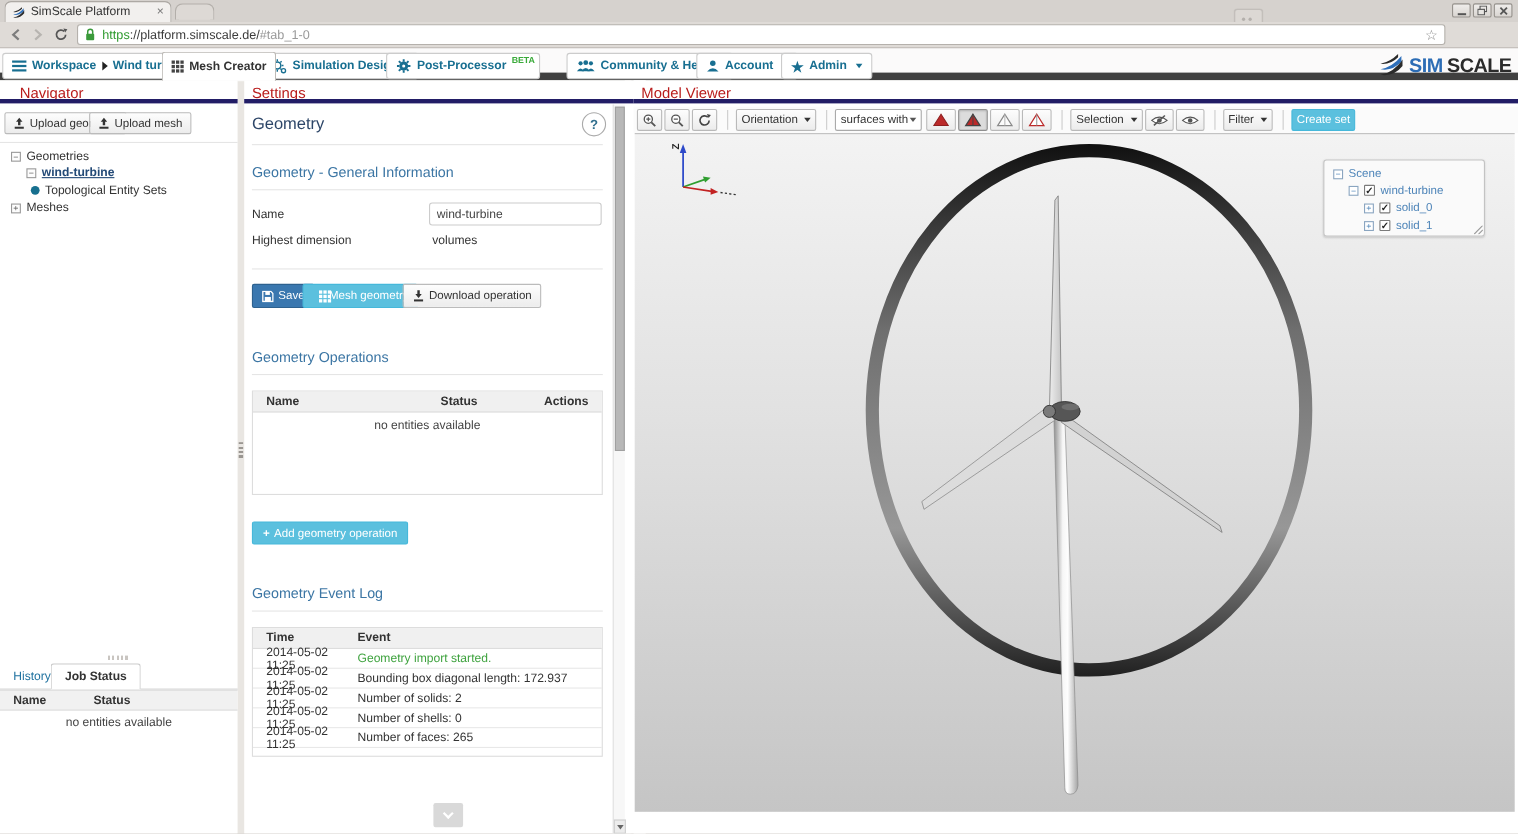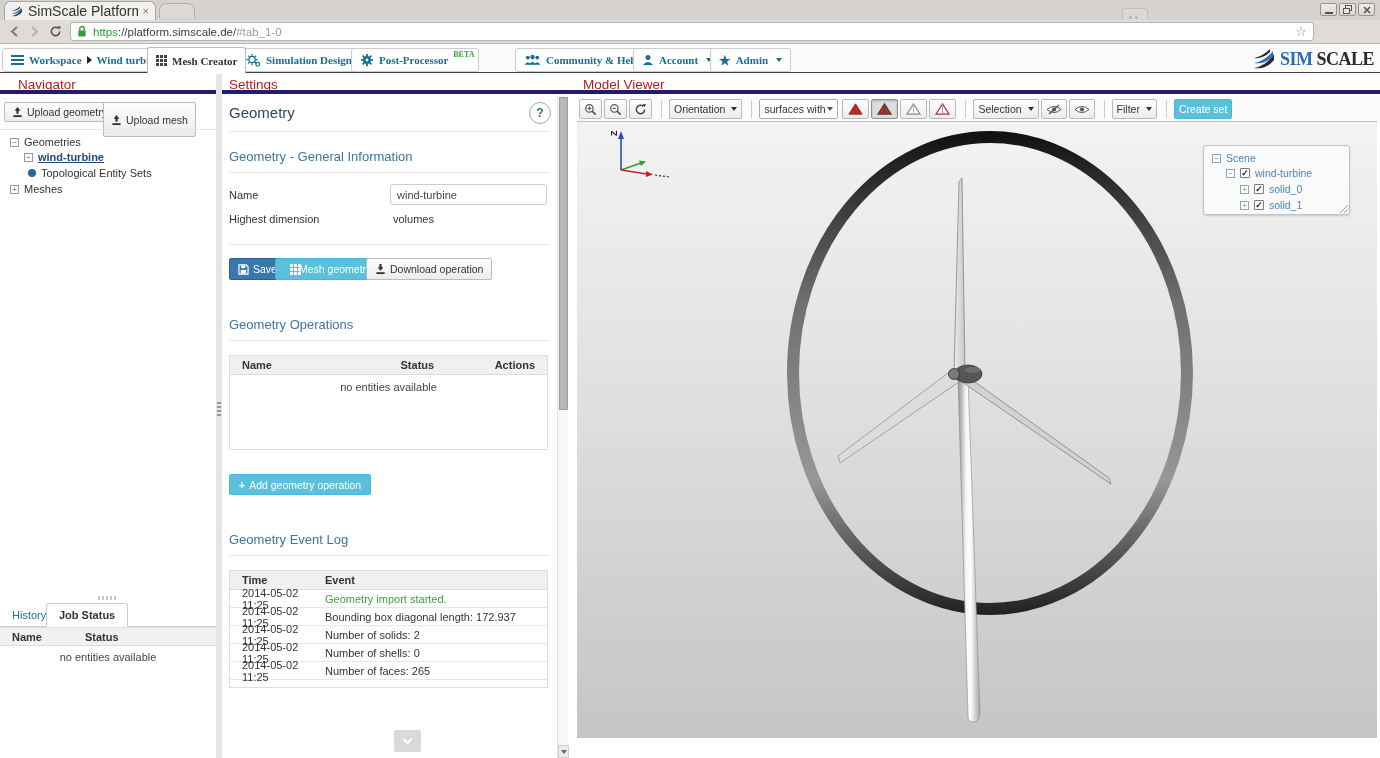--- a/index.html
+++ b/index.html
@@ -2,21 +2,21 @@
 <html><head>
 <meta charset="utf-8">
 <style>
   * { margin:0; padding:0; box-sizing:border-box; }
   body { font-family:"Liberation Sans", sans-serif; background:#b0aca8; }
   #stage { position:relative; width:1380px; height:758px; background:#e9e6e2; overflow:hidden; font-size:11px; color:#333; }
 
   
   #tabbar { position:absolute; left:0; top:0; width:1380px; height:20px; background:#d6d2ce; }
   .tab { position:absolute; left:4px; top:1px; width:152px; height:19px; background:#f2f0ee; border:1px solid #a8a49f; border-bottom:none; border-radius:6px 6px 0 0; display:flex; align-items:center; padding:0 6px; gap:5px; }
-  .tab-title { font-size:14px; color:#333; flex:1; white-space:nowrap; overflow:hidden; }
+  .tab-title { font-size:11px; color:#333; flex:1; white-space:nowrap; overflow:hidden; }
   .tab-close { color:#7a7a7a; font-size:11px; line-height:11px; cursor:default; }
   .tab-ghost { position:absolute; left:159px; top:3px; width:36px; height:15px; background:#ddd9d5; border:1px solid #b3afaa; border-bottom:none; border-radius:7px 7px 0 0; }
   .drag-artifact { position:absolute; left:1122px; top:8px; width:26px; height:17px; background:#dcd8d4; border:1px solid #c2beba; border-radius:3px; box-shadow:0 1px 1px rgba(0,0,0,.12); }
   .drag-artifact i { position:absolute; width:3px; height:3px; border-radius:50%; background:#b4b0ac; }
   .winbtns { position:absolute; right:5px; top:3px; display:flex; gap:2px; }
   .winbtn { width:17px; height:13px; background:linear-gradient(#efedeb,#d9d5d1); border:1px solid #96928d; border-radius:2px; display:flex; align-items:center; justify-content:center; }
   .winbtn svg { display:block; }
 
   #urlbar { position:absolute; left:0; top:20px; width:1380px; height:24px; background:#dfdbd7; border-bottom:1px solid #bbb7b3; display:flex; align-items:center; }
   .navglyph { margin-left:9px; display:flex; align-items:center; }
@@ -24,21 +24,21 @@
   .urltext { font-size:11.5px; white-space:nowrap; }
   .url-scheme { color:#2d9a2d; }
   .url-host { color:#3c3c3c; }
   .url-frag { color:#9a9a9a; }
   .url-star { margin-left:auto; color:#8a8a8a; font-size:13px; }
   #ext-icon { position:absolute; left:1322px; top:24px; }
   #menu-icon { position:absolute; left:1352px; top:28px; width:14px; height:10px; }
   #menu-icon i { display:block; height:2px; background:#4a4a4a; margin-bottom:2px; }
 
   
-  #appnav { position:absolute; left:0; top:44px; width:1380px; height:29px; background:#fbfafa; border-bottom:1px solid #404040;font-family:Liberation Serif, serif; }
+  #appnav { position:absolute; left:0; top:44px; width:1380px; height:29px; background:#fbfafa; border-bottom:7px solid #404040; }
   .navtab { position:absolute; top:4px; height:24px; background:#fff; border:1px solid #ccc; border-radius:3px; display:flex; align-items:center; padding:0 8px; gap:5px; color:#186f91; font-weight:bold; font-size:11px; white-space:nowrap; }
   .navtab.active { top:3px; height:27px; border-color:#bdbab6; border-bottom-color:#fff; border-radius:3px 3px 0 0; color:#333; z-index:2; }
   .wsarrow { width:0; height:0; border-left:5px solid #222; border-top:4px solid transparent; border-bottom:4px solid transparent; }
   .beta { position:absolute; top:1px; right:4px; font-size:8px; color:#3aaa3a; font-weight:bold; }
   .caret { display:inline-block; width:0; height:0; border-left:3.5px solid transparent; border-right:3.5px solid transparent; border-top:4px solid currentColor; margin-left:3px; }
   .lines-icon { display:inline-block; }
   .lines-icon i { display:block; width:13px; height:2px; background:#186f91; margin:2px 0; }
   .gridic { position:relative; width:11px; height:11px; }
   .gridic i { position:absolute; width:3px; height:3px; background:currentColor; box-shadow:4px 0 0 currentColor, 8px 0 0 currentColor, 0 4px 0 currentColor, 4px 4px 0 currentColor, 8px 4px 0 currentColor, 0 8px 0 currentColor, 4px 8px 0 currentColor, 8px 8px 0 currentColor; }
   #logo { position:absolute; right:6px; top:4px; display:flex; align-items:center; gap:4px; }
@@ -288,21 +288,21 @@
     <span class="panel-title" style="left:18px;">Navigator</span>
     <div class="navybar"></div>
 
     <button class="btn" style="position:absolute; left:4px; top:29px; height:20px; padding:0 7px;">
       <svg width="11" height="12" viewBox="0 0 12 12">
           <path d="M6 0.5 L9.2 4.5 H7.2 V8 H4.8 V4.5 H2.8 Z" fill="#333"></path>
           <rect x="1.5" y="9.5" width="9" height="2" fill="#333"></rect>
         </svg>
       <span>Upload geometry</span>
     </button>
-    <button class="btn" style="position:absolute; left:103px; top:29px; height:35px; padding:0 7px;">
+    <button class="btn" style="position:absolute; left:81px; top:29px; height:20px; padding:0 7px;">
       <svg width="11" height="12" viewBox="0 0 12 12">
           <path d="M6 0.5 L9.2 4.5 H7.2 V8 H4.8 V4.5 H2.8 Z" fill="#333"></path>
           <rect x="1.5" y="9.5" width="9" height="2" fill="#333"></rect>
         </svg>
       <span>Upload mesh</span>
     </button>
     <div class="hr" style="left:0; right:0; top:56px;"></div>
 
     <div class="treerow" style="left:10px; top:63px;">
       <span class="expander">−</span>

